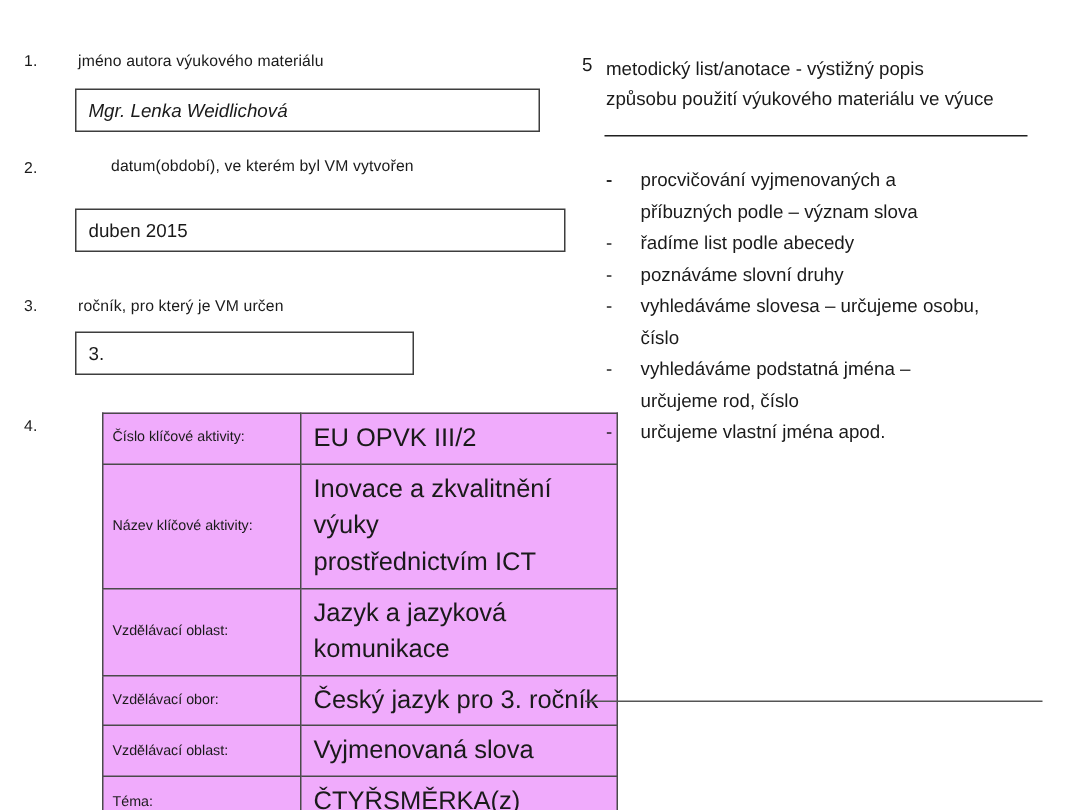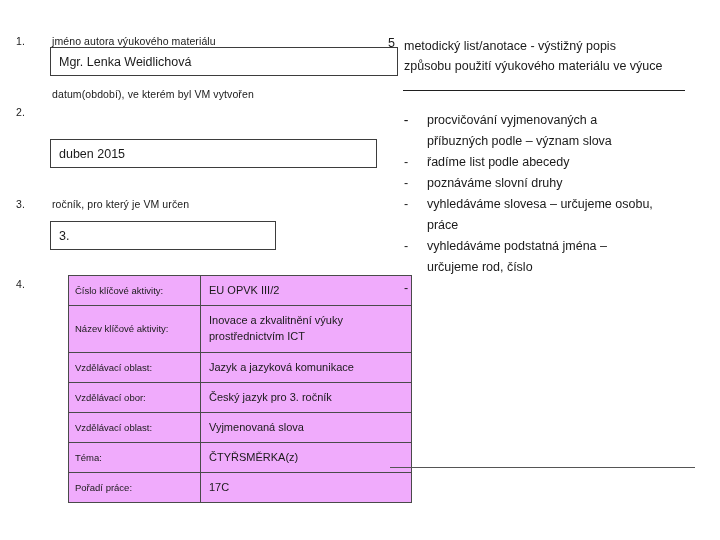--- a/index.html
+++ b/index.html
@@ -58,29 +58,29 @@
     display: flex;
     align-items: center;
   }
   .field-box .field-value {
     padding-left: 8px;
     font-size: 12.5px;
     color: #1a1a1a;
     white-space: nowrap;
   }
 
-  #box-author { top: 47px; width: 348px; height: 29px; }
+  #box-author { top: 59px; width: 310px; height: 29px; font-style: italic; }
   #box-date   { top: 139px; width: 327px; height: 29px; }
   #box-grade  { top: 221px; width: 226px; height: 29px; }
 
   
   #num-1   { top: 35px; }
   #label-1 { top: 35px; }
   #num-2   { top: 106px; }
-  #label-2 { top: 88px; }
+  #label-2 { top: 105px; margin-left: 22px; }
   #num-3   { top: 198px; }
   #label-3 { top: 198px; }
   #num-4   { top: 278px; }
 
   
   .meta-table {
     position: absolute;
     left: 68px;
     top: 275px;
     width: 327px;
@@ -95,21 +95,21 @@
   }
   .meta-table td.k {
     width: 125px;
     font-size: 9.5px;
     padding: 4px 0 4px 6px;
     color: #1a1a1a;
     line-height: 1.25;
   }
   .meta-table td.v {
     width: 202px;
-    font-size: 11px;
+    font-size: 17px;
     padding: 4px 0 4px 8px;
     color: #1a1a1a;
     line-height: 1.45;
     margin-left: 19px;
   }
   .meta-table tr.tall td { height: 38px; }
   .meta-table tr td { height: 21px; }
   .v-line2 { display: block; }
 
   
@@ -283,34 +283,37 @@
         <span class="dash">-</span>
         <span class="btext">
           <span class="bl">poznáváme slovní druhy</span>
         </span>
       </div>
 
       <div class="bullet">
         <span class="dash">-</span>
         <span class="btext">
           <span class="bl">vyhledáváme slovesa – určujeme osobu,</span>
-          <span class="bl">práce</span>
+          <span class="bl">číslo</span>
         </span>
       </div>
 
       <div class="bullet">
         <span class="dash">-</span>
         <span class="btext">
           <span class="bl">vyhledáváme podstatná jména –</span>
           <span class="bl">určujeme rod, číslo</span>
         </span>
       </div>
 
       <div class="bullet">
         <span class="dash">-</span>
+        <span class="btext">
+          <span class="bl">určujeme  vlastní jména  apod.</span>
+        </span>
       </div>
 
     </div>
 
     <div class="rule-bottom"></div>
   </div>
 
 </div>
 
 </body></html>

